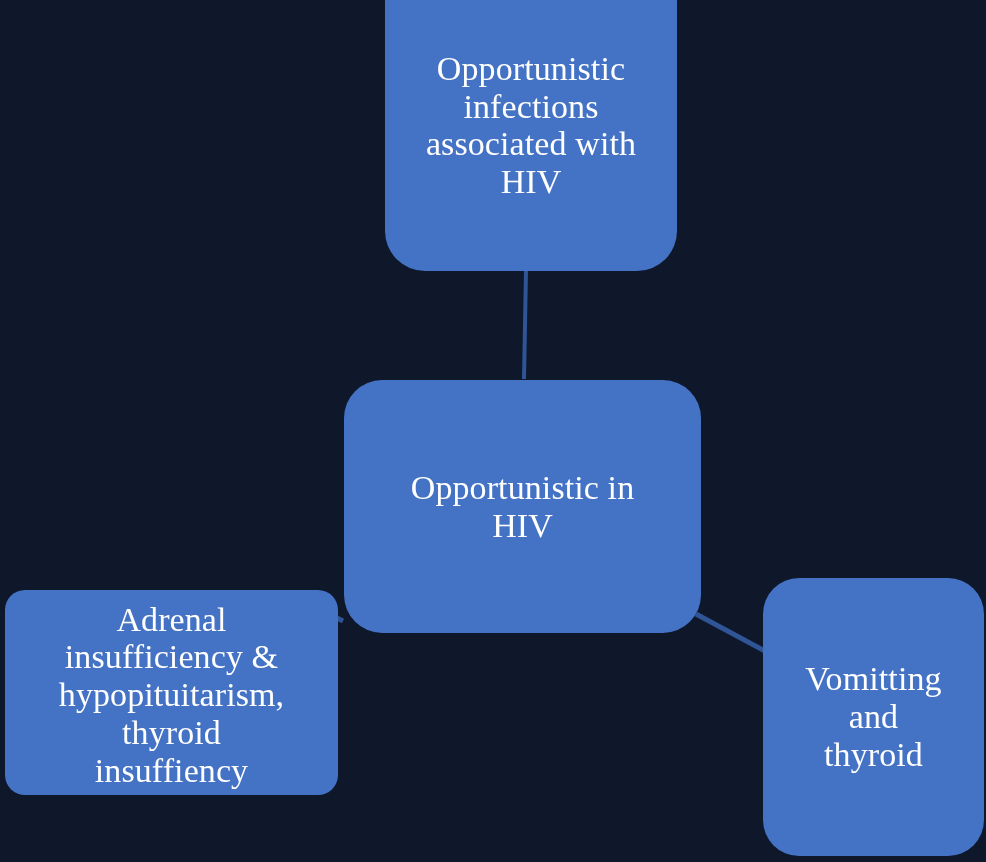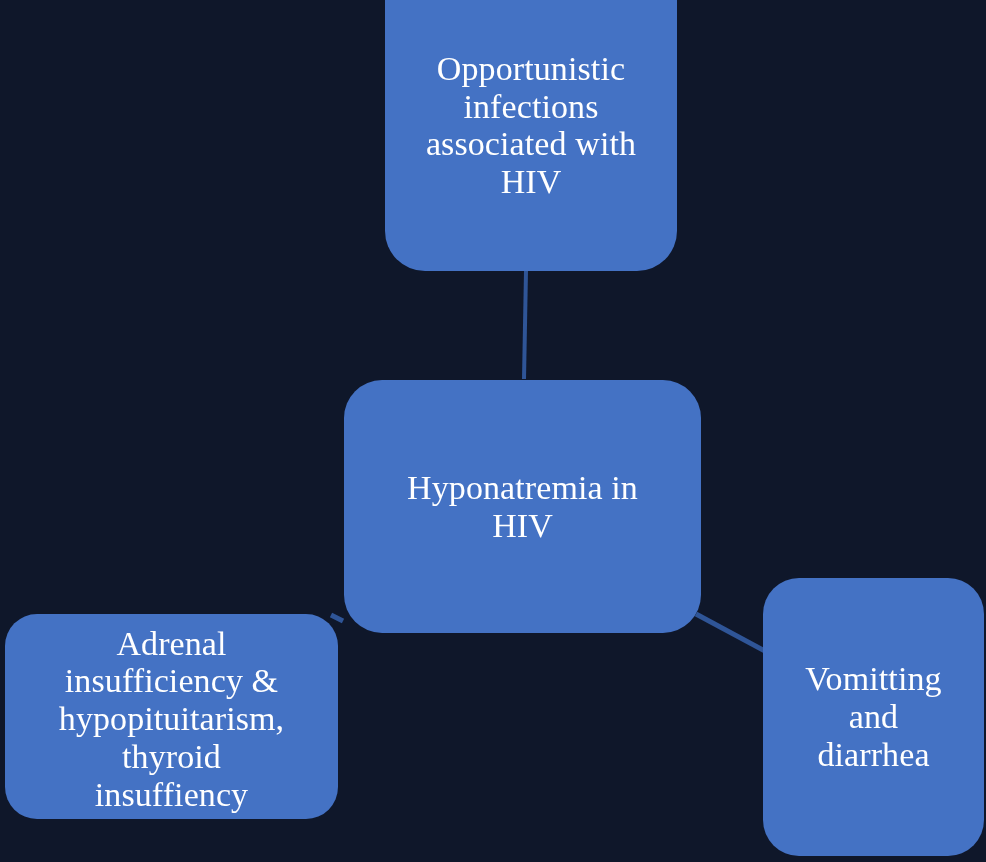--- a/index.html
+++ b/index.html
@@ -53,24 +53,24 @@
 
   #node-center {
     left: 344px;
     top: 380px;
     width: 357px;
     height: 253px;
   }
 
   #node-left {
     left: 5px;
-    top: 614px;
+    top: 590px;
     width: 333px;
     height: 205px;
-    border-radius: 32px;
+    border-radius: 20px;
   }
   #node-left .node-label { padding-top: 5px; }
 
   #node-right {
     left: 763px;
     top: 578px;
     width: 221px;
     height: 278px;
     border-radius: 36px;
   }
@@ -97,31 +97,31 @@
   </svg>
 
   <div class="node top-text" id="node-top">
     <span class="node-label">Opportunistic
 infections
 associated with
 HIV</span>
   </div>
 
   <div class="node center-text" id="node-center">
-    <span class="node-label">Hyponatremia in
+    <span class="node-label">Opportunistic in
 HIV</span>
   </div>
 
   <div class="node center-text" id="node-left">
     <span class="node-label">Adrenal
 insufficiency &amp;
 hypopituitarism,
 thyroid
 insuffiency</span>
   </div>
 
   <div class="node center-text" id="node-right">
     <span class="node-label">Vomitting
 and
-diarrhea</span>
+thyroid</span>
   </div>
 
 </div>
 
 </body></html>

